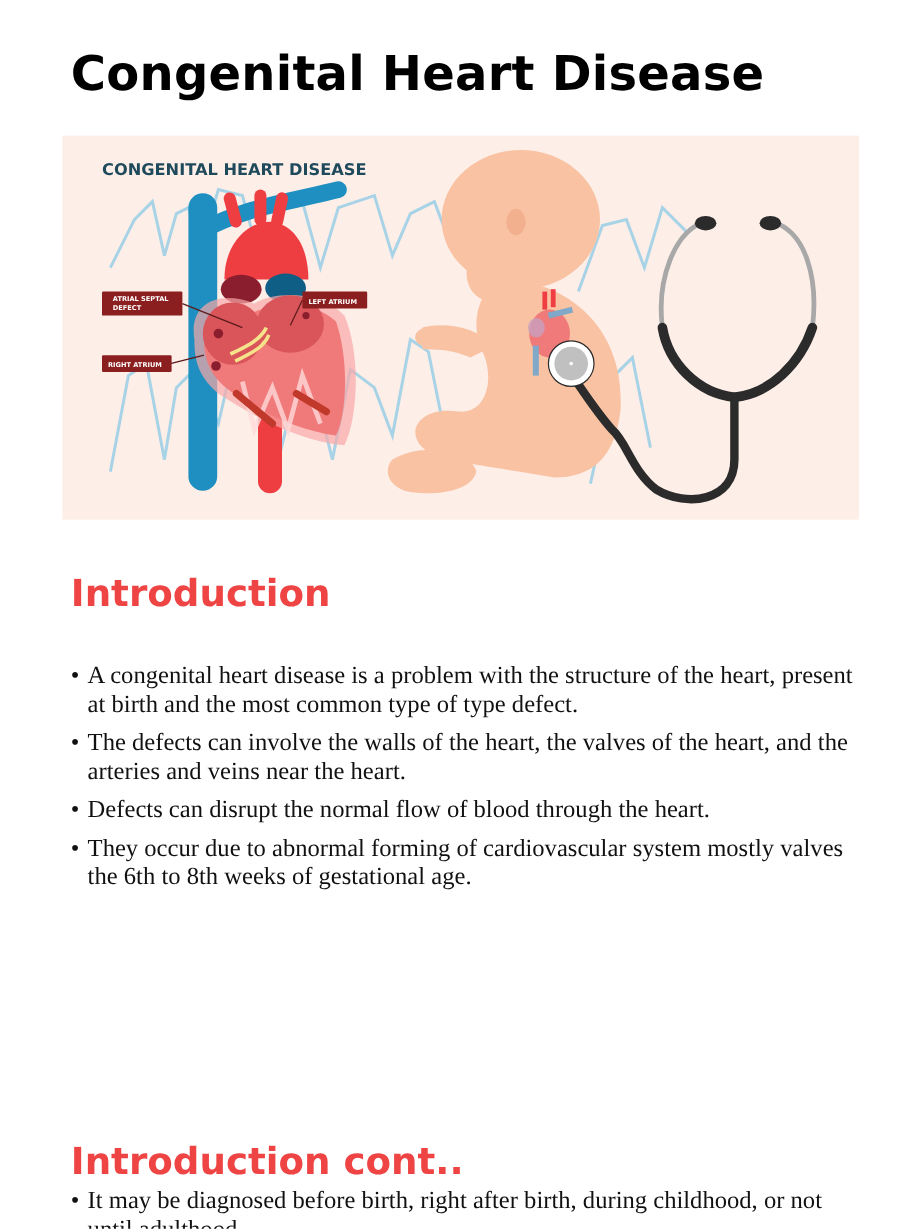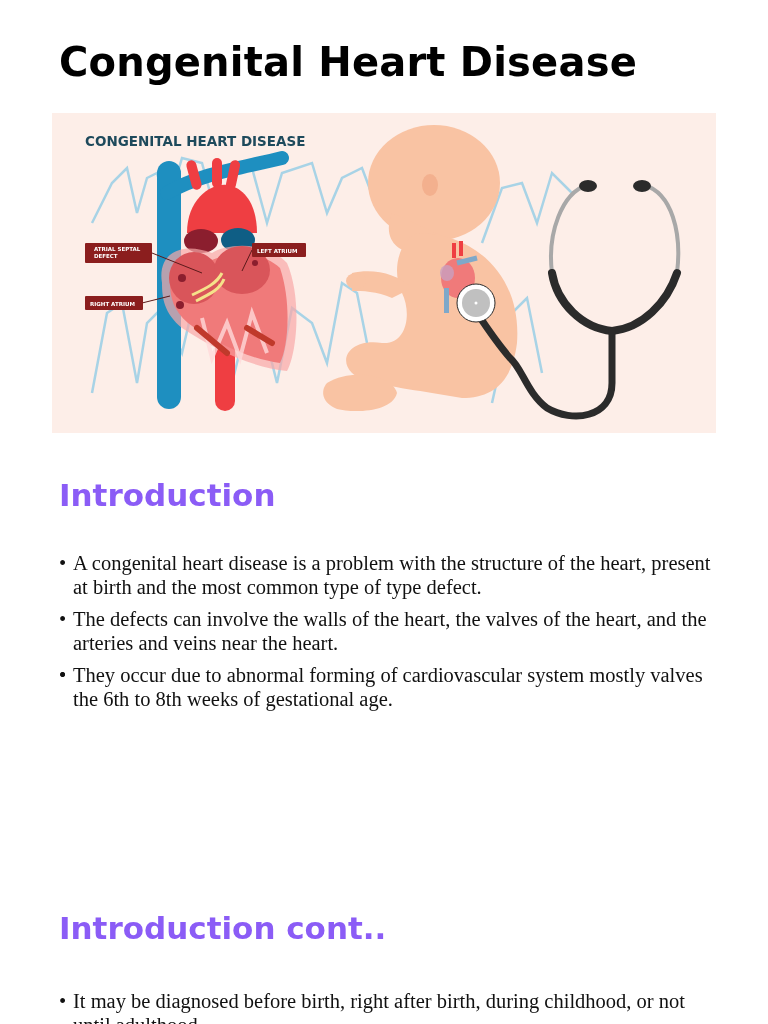--- a/index.html
+++ b/index.html
@@ -1,22 +1,22 @@
 <!DOCTYPE html>
 <html><head>
 <meta charset="utf-8">
 <style>
   html, body { margin:0; padding:0; background:#ffffff; }
   body { width:768px; height:1024px; overflow:hidden; position:relative; }
   .title { position:absolute; left:59px; top:38px; margin:0; font-family:"DejaVu Sans", sans-serif; font-weight:bold; font-size:40px; color:#000; letter-spacing:0.2px; line-height:1.2; }
   .hero { position:absolute; left:52px; top:113px; width:664px; height:320px; background:#fdeee8; overflow:hidden; }
   .hero svg { display:block; }
-  .h2 { position:absolute; left:59px; margin:0; font-family:"DejaVu Sans", sans-serif; font-weight:bold; font-size:31px; color:#8b5cf6; line-height:1.2; }
+  .h2 { position:absolute; left:59px; margin:0; font-family:"DejaVu Sans", sans-serif; font-weight:bold; font-size:31px; color:#ef4444; line-height:1.2; }
   .h2.intro { top:477px; }
-  .h2.cont { top:910px; }
+  .h2.cont { top:950px; }
   ul.bullets { position:absolute; left:59px; width:660px; margin:0; padding:0; list-style:none; font-family:"Liberation Serif", serif; font-size:20.5px; color:#111; line-height:24px; }
   ul.bullets.b1 { top:551px; }
   ul.bullets.b2 { top:989px; }
   ul.bullets li { position:relative; padding-left:14px; margin-bottom:8px; }
   ul.bullets li .dot { position:absolute; left:0; top:0; }
 </style>
 </head>
 <body>
 
 <h1 class="title">Congenital Heart Disease</h1>
@@ -110,20 +110,20 @@
       <circle cx="424" cy="190" r="14" fill="#c0c0c0"></circle>
       <circle cx="424" cy="190" r="1.5" fill="#ffffff"></circle>
     </g>
   </svg>
 </div>
 
 <h2 class="h2 intro">Introduction</h2>
 <ul class="bullets b1">
   <li><span class="dot">•</span><span>A congenital heart disease is a problem with the structure of the heart, present at birth and the most common type of type defect.</span></li>
   <li><span class="dot">•</span><span>The defects can involve the walls of the heart, the valves of the heart, and the arteries and veins near the heart.</span></li>
-  <li><span class="dot">•</span></li>
+  <li><span class="dot">•</span><span>Defects can disrupt the normal flow of blood through the heart.</span></li>
   <li><span class="dot">•</span><span>They occur due to abnormal forming of cardiovascular system mostly valves the 6th to 8th weeks of gestational age.</span></li>
 </ul>
 
 <h2 class="h2 cont">Introduction cont..</h2>
 <ul class="bullets b2">
   <li><span class="dot">•</span><span>It may be diagnosed before birth, right after birth, during childhood, or not until adulthood.</span></li>
 </ul>
 
 </body></html>

